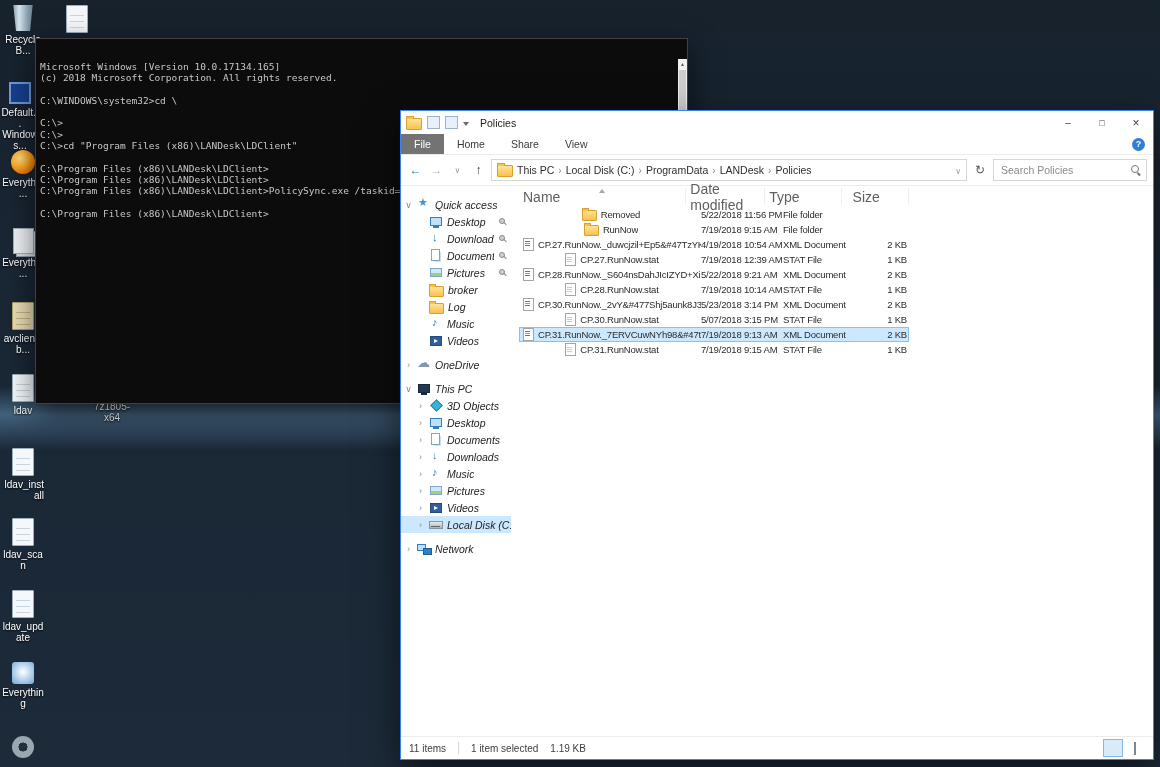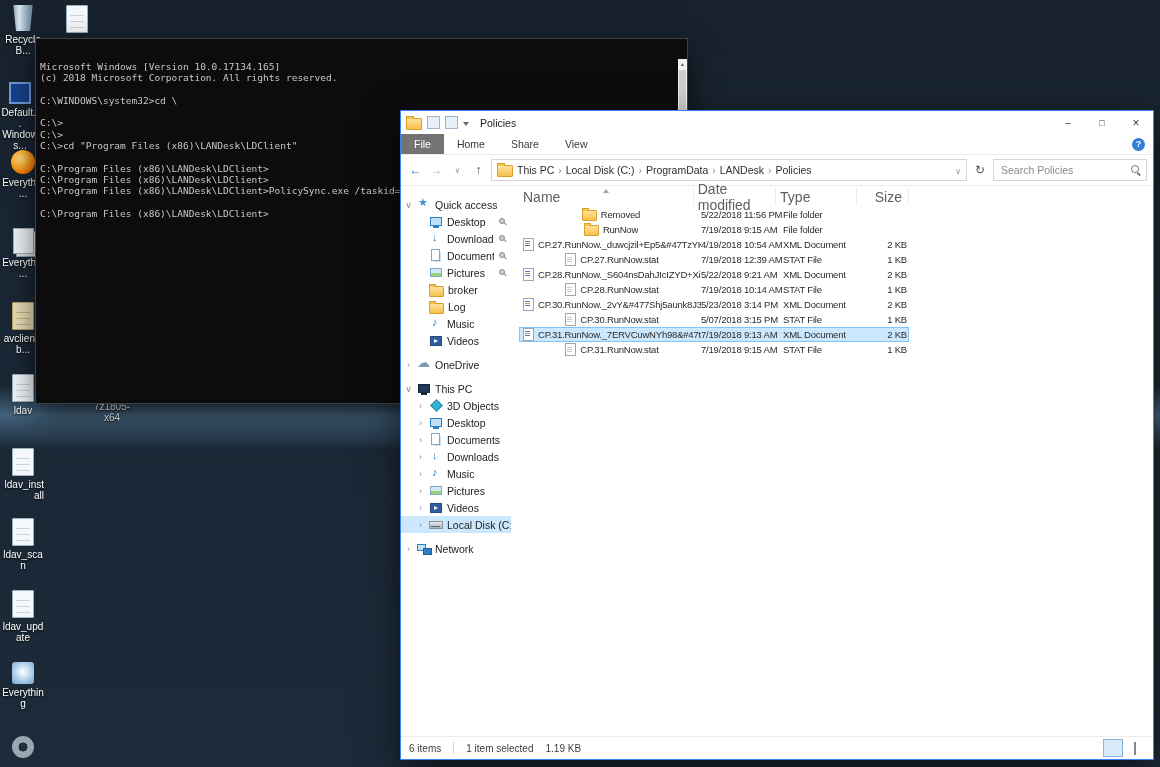--- a/index.html
+++ b/index.html
@@ -95,21 +95,21 @@
   .mag::after{content:"";position:absolute;left:7px;top:7px;width:4px;height:1.5px;background:#777;transform:rotate(45deg);transform-origin:0 0;}
   .ex-main{flex:1;display:flex;min-height:0;}
   
   .ex-nav{width:110px;flex:none;padding-top:10px;overflow:hidden;}
   .nav-row{height:17px;display:flex;align-items:center;gap:4px;}
   .nav-row.lvl0{padding-left:3px;}
   .nav-row.lvl1{padding-left:15px;}
   .nav-row.gap{margin-top:7px;}
   .nav-row.sel{background:#cce8ff;}
   .chev{width:9px;flex:none;text-align:center;color:#8a8a8a;font-size:9px;}
-  .nav-label{white-space:nowrap;overflow:hidden;color:#232323;}
+  .nav-label{white-space:nowrap;overflow:hidden;color:#232323;font-style:italic;}
   .pin{margin-left:auto;margin-right:5px;width:8px;height:8px;position:relative;flex:none;}
   .pin::before{content:"";position:absolute;left:1px;top:0;width:4px;height:4px;border:1px solid #8a8a8a;border-radius:50%;background:#cfcfcf;}
   .pin::after{content:"";position:absolute;left:5px;top:5px;width:4px;height:1px;background:#8a8a8a;transform:rotate(45deg);}
   .nic{width:14px;height:13px;position:relative;display:inline-block;flex:none;}
   .nic-star::before{content:"★";position:absolute;left:1px;top:-2px;color:#3f95d8;font-size:11px;}
   .nic-desktop::before{content:"";position:absolute;left:1px;top:2px;width:10px;height:7px;background:#bfe0f7;border:1px solid #2f7fc4;}
   .nic-desktop::after{content:"";position:absolute;left:4px;bottom:0;width:6px;height:2px;background:#2f7fc4;}
   .nic-downloads::before{content:"↓";position:absolute;left:3px;top:-1px;color:#2f7fc4;font-weight:bold;font-size:11px;}
   .nic-documents::before{content:"";position:absolute;left:2px;top:0;width:7px;height:10px;background:#fff;border:1px solid #7fa7c7;box-shadow:2px 2px 0 -1px #cfe0ee;}
   .nic-pictures::before{content:"";position:absolute;left:1px;top:2px;width:10px;height:7px;border:1px solid #7fa7c7;background:linear-gradient(180deg,#cfe8fa 55%,#9ed17e 55%);}
@@ -126,21 +126,21 @@
   .nic-disk::after{content:"";position:absolute;left:2px;top:8px;width:9px;height:1px;background:#5d666d;}
   .nic-network::before{content:"";position:absolute;left:0;top:2px;width:7px;height:5px;background:#bfe0f7;border:1px solid #2f7fc4;}
   .nic-network::after{content:"";position:absolute;left:6px;top:6px;width:7px;height:5px;background:#2f7fc4;border:1px solid #1d5c94;}
   
   .ex-files{flex:1;display:flex;flex-direction:column;min-width:0;padding-left:8px;padding-top:2px;}
   .col-headers{height:17px;display:flex;align-items:center;color:#5f5f5f;font-size:14px;flex:none;width:390px;}
   .ch{height:100%;display:flex;align-items:center;padding-left:4px;border-right:1px solid #eeeeee;position:relative;}
   .ch-name{width:180px;}
   .ch-date{width:82px;}
   .ch-type{width:80px;}
-  .ch-size{width:44px;justify-content:flex-end;padding-right:6px;}
+  .ch-size{width:44px;justify-content:center;padding-right:22px;}
   .sort-up{position:absolute;left:50%;top:1px;transform:translateX(-50%);width:0;height:0;
     border-left:3.5px solid transparent;border-right:3.5px solid transparent;border-bottom:4px solid #a6a6a6;}
   #file-list{margin-top:2px;}
   .file-row{height:15px;display:flex;align-items:center;width:390px;font-size:9.5px;letter-spacing:-.2px;color:#2b2b2b;}
   .file-row.sel{background:#cce8ff;box-shadow:inset 0 0 0 1px #84c3f5;}
   .c-name{width:180px;display:flex;align-items:center;gap:4px;padding-left:2px;white-space:nowrap;overflow:hidden;flex:none;justify-content:center;}
   .fname{overflow:hidden;white-space:nowrap;}
   .c-date{width:82px;flex:none;white-space:nowrap;overflow:hidden;}
   .c-type{width:80px;flex:none;white-space:nowrap;overflow:hidden;}
   .c-size{width:44px;flex:none;text-align:right;padding-right:6px;white-space:nowrap;}
@@ -491,21 +491,21 @@
             </div>
             <div class="c-date">7/19/2018 9:15 AM</div>
             <div class="c-type">STAT File</div>
             <div class="c-size">1 KB</div>
           </div>
         </div>
     </div>
   </div>
 
   <div class="ex-status">
-    <span>6 items</span>
+    <span>11 items</span>
     <span class="sb-sep"></span>
     <span>1 item selected</span>
     <span>1.19 KB</span>
     <div class="view-icons">
       <span class="vi active">
           <span class="vi-details"></span>
         </span>
       <span class="vi">
           <span class="vi-large"></span>
         </span>

